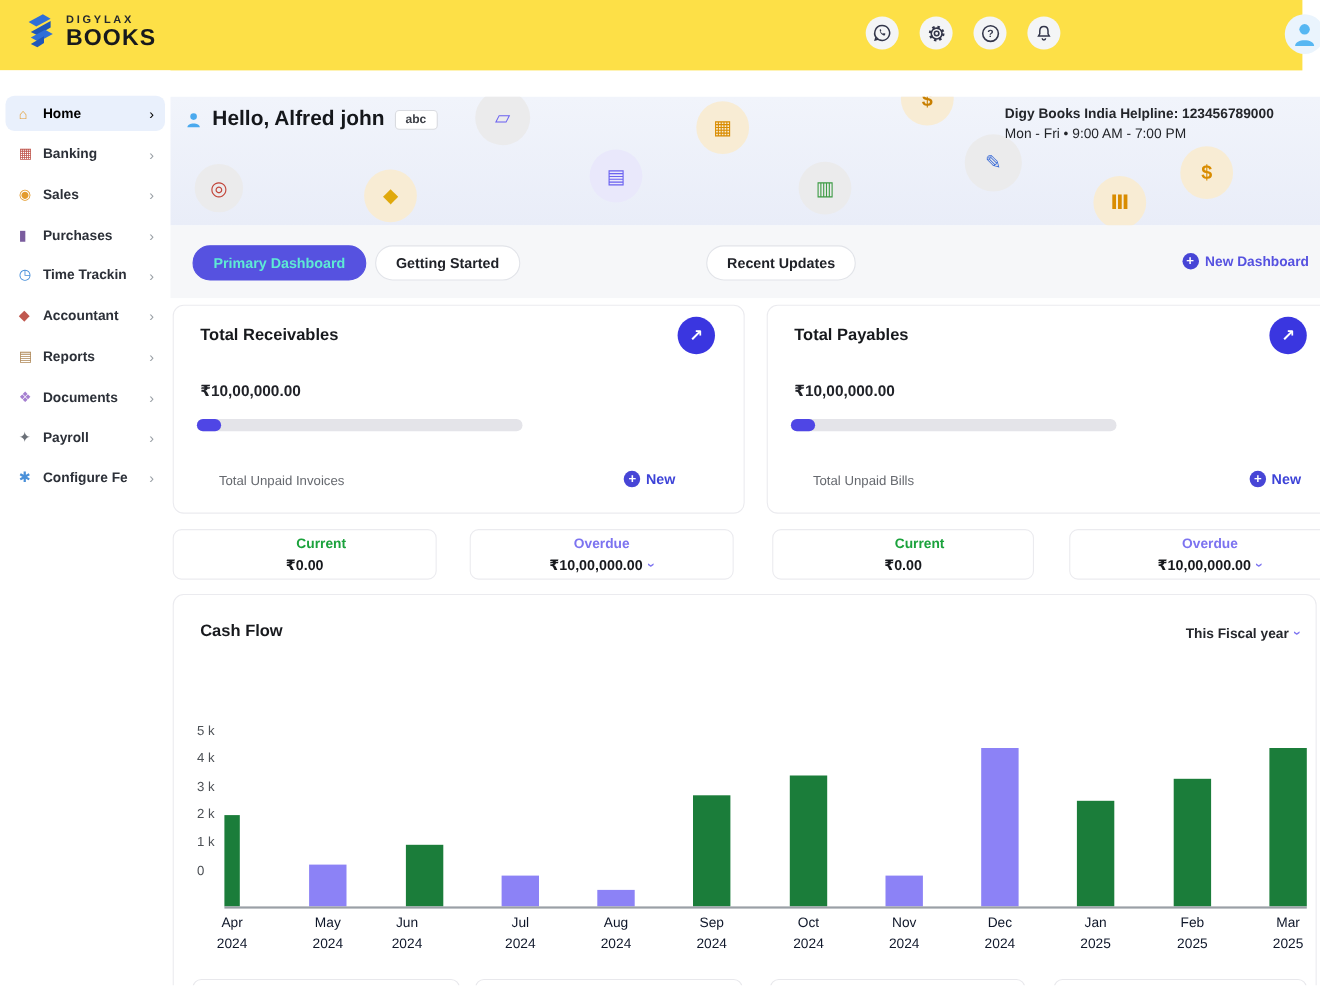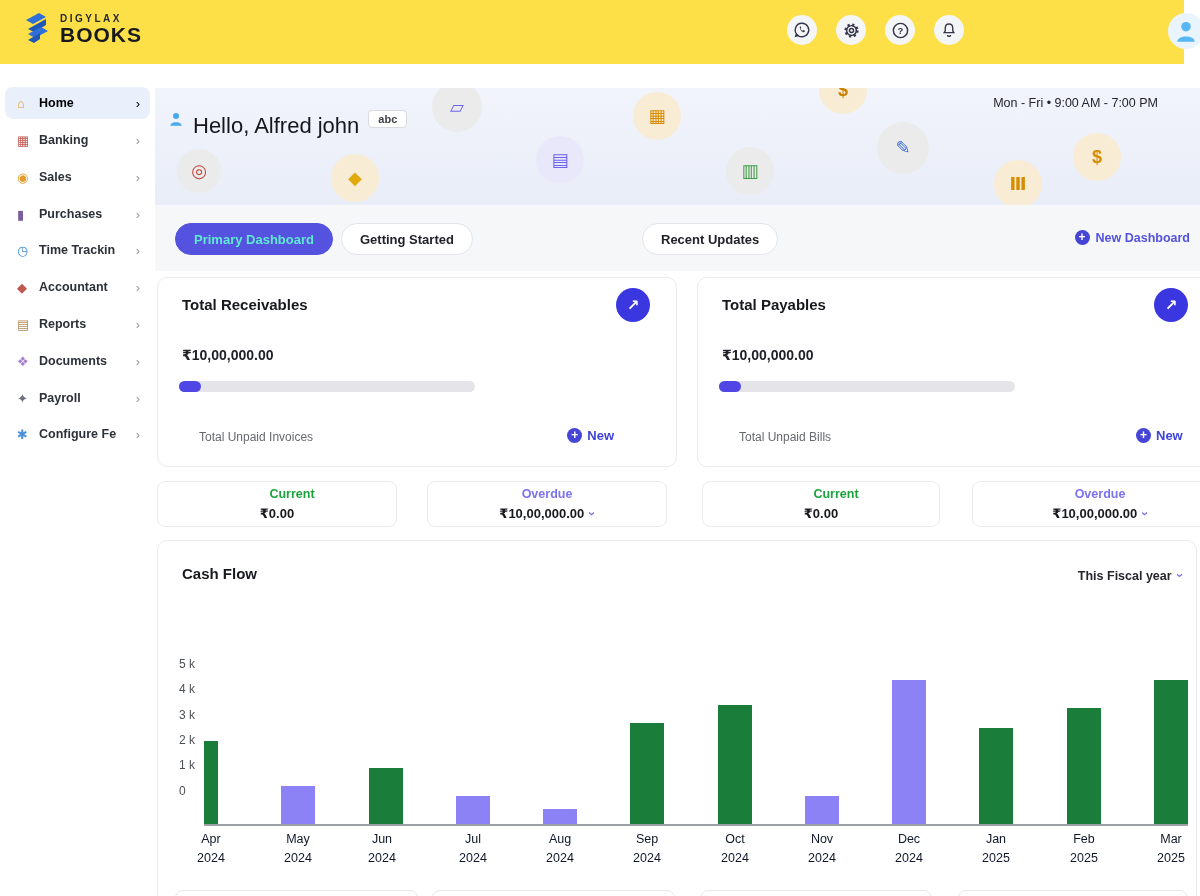--- a/index.html
+++ b/index.html
@@ -25,21 +25,21 @@
   .side-item .side-icon { width:22px; font-size:13px; }
   .side-item .side-label { flex:1; font-size:12.5px; font-weight:600; color:#2c3038; white-space:nowrap; overflow:hidden; }
   .side-item .side-chev { font-size:13px; color:#9aa0a6; }
   .side-item.active { background:#e9f0fc; }
   .side-item.active .side-label, .side-item.active .side-chev { color:#000000; }
 
   
   .banner { position:absolute; left:155px; top:88px; width:1045px; height:117px;
             background:linear-gradient(180deg,#f1f4fb,#e9edf8); overflow:hidden; }
   .greet { position:absolute; left:13px; top:10px; display:flex; align-items:center; gap:9px; }
-  .greet-title { font-size:22px; font-weight:400; color:#15171b;margin-top:15px; }
+  .greet-title { font-size:19px; font-weight:700; color:#15171b; }
   .greet-badge { font-size:11px; font-weight:700; color:#3c3f46; background:#fff;
                  border:1px solid #d9dbe0; border-radius:4px; padding:2px 9px; cursor:pointer; }
   .helpline { position:absolute; right:42px; top:6px; text-align:left; font-size:12.5px; color:#23252a; line-height:1.45; }
   .helpline .h1 { font-weight:600; }
   .bicon { position:absolute; border-radius:50%; display:flex; align-items:center; justify-content:center;
            font-size:18px; font-weight:700; }
 
   
   .tabs-strip { position:absolute; left:155px; top:205px; width:1045px; height:66px; background:#f6f7f9; }
   .tab { position:absolute; top:18px; height:32px; border-radius:16px; background:#fff; border:1px solid #e2e4e9;
@@ -229,20 +229,21 @@
         <span>✎</span>
       </div>
     <div class="bicon" style="left: 839px; top: 72px; width: 48px; height: 48px; background: rgb(248, 236, 212); color: rgb(217, 140, 0);" id="bi8">
         <span>Ⅲ</span>
       </div>
     <div class="bicon" style="left: 918px; top: 45px; width: 48px; height: 48px; background: rgb(248, 236, 212); color: rgb(217, 140, 0);" id="bi9">
         <span>$</span>
       </div>
 
     <div class="helpline">
+      <div class="h1">Digy Books India Helpline: 123456789000</div>
       <div>Mon - Fri • 9:00 AM - 7:00 PM</div>
     </div>
   </div>
 
   <div class="tabs-strip">
     <div class="tab active" style="left:20px">Primary Dashboard</div>
     <div class="tab" style="left:186px">Getting Started</div>
     <div class="tab" style="left:487px">Recent Updates</div>
     <div class="new-dash">
       <span class="plus-badge">+</span>
@@ -312,21 +313,21 @@
         <div class="ytick" style="left: 21px; top: 141.35px;">4 k</div>
         <div class="ytick" style="left: 21px; top: 166.7px;">3 k</div>
         <div class="ytick" style="left: 21px; top: 192.05px;">2 k</div>
         <div class="ytick" style="left: 21px; top: 217.4px;">1 k</div>
         <div class="ytick" style="left: 21px; top: 242.75px;">0</div>
         <div class="bar" style="left: 46px; width: 14px; top: 200px; height: 83px; background: rgb(27, 125, 58);"></div>
         <div class="xlab" style="left: 13px;">Apr<br>2024</div>
         <div class="bar" style="left: 123px; width: 34px; top: 245px; height: 38px; background: rgb(140, 130, 246);"></div>
         <div class="xlab" style="left: 100px;">May<br>2024</div>
         <div class="bar" style="left: 211px; width: 34px; top: 227px; height: 56px; background: rgb(27, 125, 58);"></div>
-        <div class="xlab" style="left: 184px;">Jun<br>2024</div>
+        <div class="xlab" style="left: 172px;">Jun<br>2024</div>
         <div class="bar" style="left: 298px; width: 34px; top: 255px; height: 28px; background: rgb(140, 130, 246);"></div>
         <div class="xlab" style="left: 275px;">Jul<br>2024</div>
         <div class="bar" style="left: 385px; width: 34px; top: 268px; height: 15px; background: rgb(140, 130, 246);"></div>
         <div class="xlab" style="left: 362px;">Aug<br>2024</div>
         <div class="bar" style="left: 472px; width: 34px; top: 182px; height: 101px; background: rgb(27, 125, 58);"></div>
         <div class="xlab" style="left: 449px;">Sep<br>2024</div>
         <div class="bar" style="left: 560px; width: 34px; top: 164px; height: 119px; background: rgb(27, 125, 58);"></div>
         <div class="xlab" style="left: 537px;">Oct<br>2024</div>
         <div class="bar" style="left: 647px; width: 34px; top: 255px; height: 28px; background: rgb(140, 130, 246);"></div>
         <div class="xlab" style="left: 624px;">Nov<br>2024</div>

